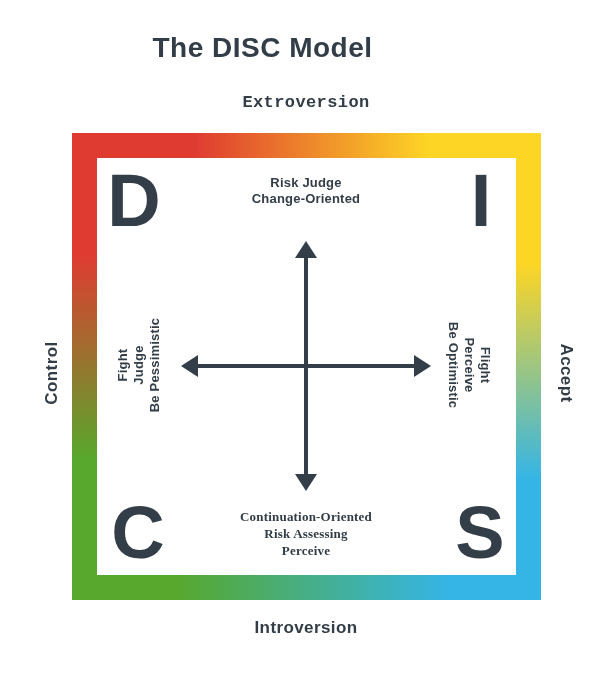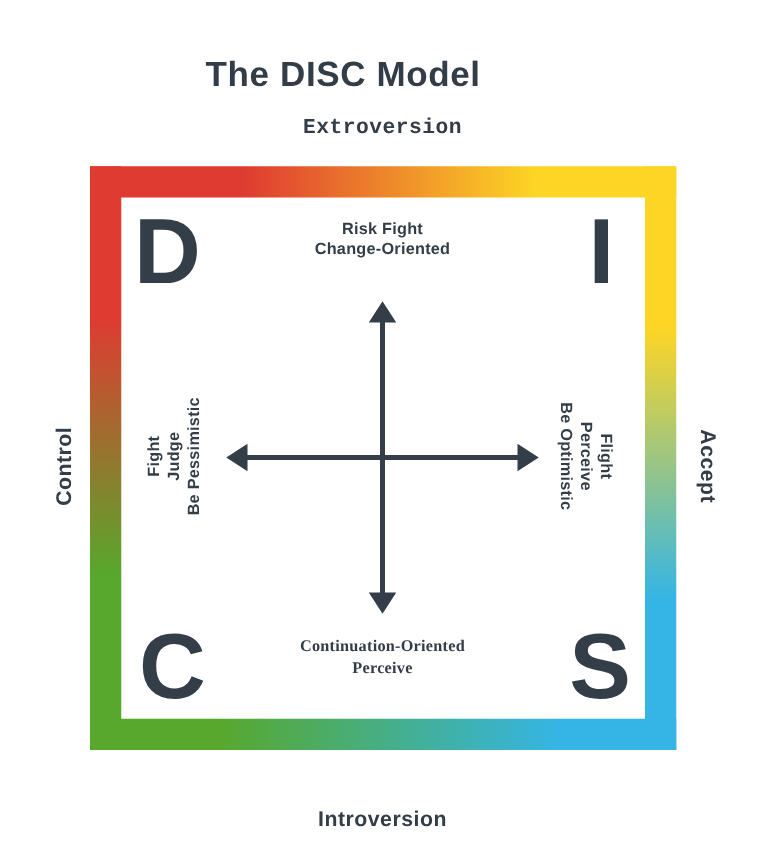--- a/index.html
+++ b/index.html
@@ -7,28 +7,28 @@
     position:relative;
     width:612px;height:676px;
     background:#ffffff;
     font-family:"Liberation Sans","DejaVu Sans",sans-serif;
     color:#333e48;
     overflow:hidden;
   }
   .title{
     position:absolute;left:0;top:32px;width:525px;
     text-align:center;font-size:28px;font-weight:700;letter-spacing:0.5px;
-    color:#323d47;margin:12px;
+    color:#323d47;margin:0;
   }
   .axis-label{
     position:absolute;font-size:17px;font-weight:700;letter-spacing:0.4px;
     color:#323d47;text-align:center;
   }
   .axis-top{left:156px;top:93px;width:300px;font-family:Liberation Mono, monospace;}
-  .axis-bottom{left:156px;top:646px;width:300px;text-align:center;}
+  .axis-bottom{left:156px;top:618px;width:300px;text-align:center;}
   .axis-left{left:-48px;top:363px;width:200px;transform:rotate(-90deg);}
   .axis-right{left:466px;top:363px;width:200px;transform:rotate(90deg);}
 
   
   .bar{position:absolute;}
   .bar-top{left:72px;top:133px;width:469px;height:25px;
     background:linear-gradient(90deg,#df3b31 0%,#df3b31 26%,#fdd525 76%);}
   .bar-bottom{left:72px;top:575px;width:469px;height:25px;
     background:linear-gradient(90deg,#57a82c 0%,#57a82c 22%,#35b5e5 80%);}
   .bar-left{left:72px;top:133px;width:25px;height:467px;
@@ -73,26 +73,27 @@
   <div class="bar bar-bottom"></div>
   <div class="bar bar-left"></div>
   <div class="bar bar-right"></div>
 
   <div class="q-letter letter-d">D</div>
   <div class="q-letter letter-i">I</div>
   <div class="q-letter letter-c">C</div>
   <div class="q-letter letter-s">S</div>
 
   <div class="traits traits-top">
-    <div>Risk Fight</div>
+    <div>Risk Judge</div>
     <div>Change-Oriented</div>
   </div>
 
   <div class="traits traits-bottom">
     <div>Continuation-Oriented</div>
+    <div>Risk Assessing</div>
     <div>Perceive</div>
   </div>
 
   <div class="traits traits-left">
     <div>Fight</div>
     <div>Judge</div>
     <div>Be Pessimistic</div>
   </div>
 
   <div class="traits traits-right">

